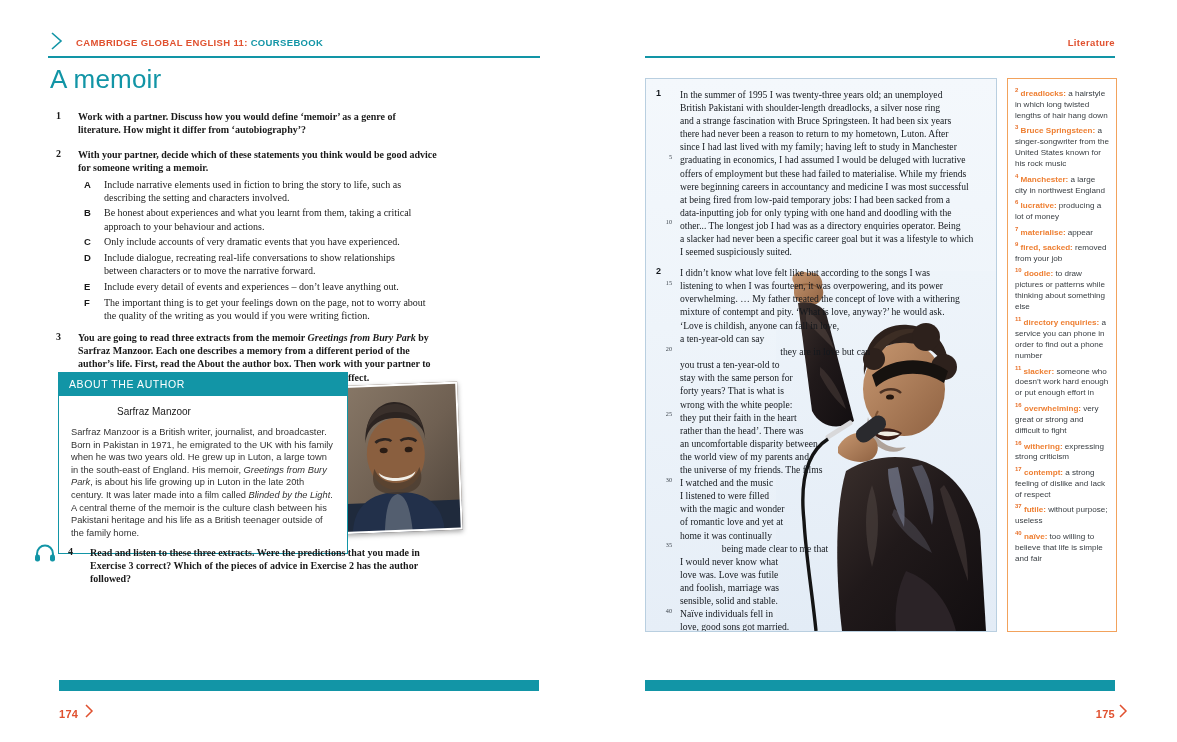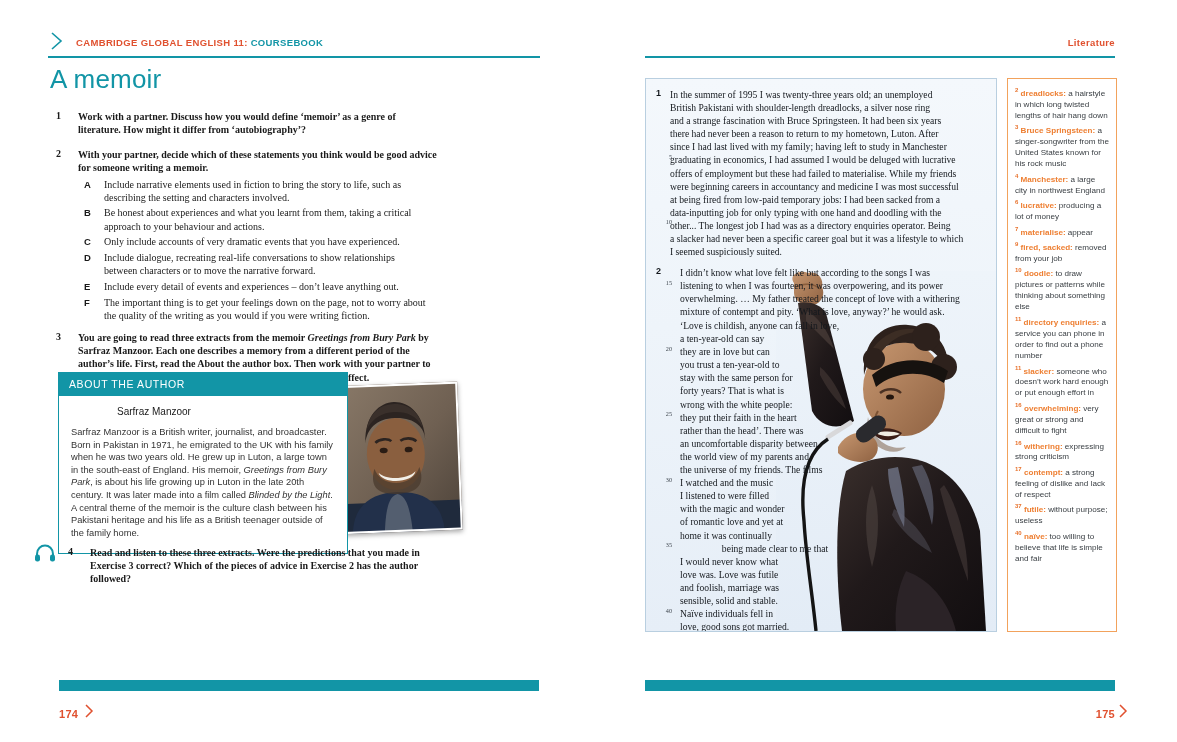--- a/index.html
+++ b/index.html
@@ -442,21 +442,21 @@
         <path d="M122 196 C126 214 130 234 128 256 C118 236 112 214 112 198 Z" fill="#8e99b4" opacity=".55"></path>
         <path d="M146 194 C156 210 160 232 156 254 C150 230 142 210 136 196 Z" fill="#8e99b4" opacity=".4"></path>
         <path d="M96 214 C104 236 104 268 96 296 C88 266 88 236 96 214 Z" fill="#4d4240" opacity=".6"></path>
         <path d="M168 214 C182 236 192 272 192 310 C180 276 170 242 164 218 Z" fill="#4d4240" opacity=".5"></path>
         <path d="M118 238 C132 246 148 262 156 282 C138 272 124 258 116 244 Z" fill="#6b6a77" opacity=".35"></path>
         <path d="M130 300 C152 308 172 328 180 360 L120 360 C118 336 122 316 130 300 Z" fill="#2b2327"></path>
       </svg>
     </div>
 
     <div class="para-num" style="left:10px; top:9px;">1</div>
-    <div class="para" id="p1" style="left:24px; top:9px; width:308px;">
+    <div class="para" id="p1" style="left:34px; top:9px; width:308px;">
         <div style="white-space: nowrap;">In the summer of 1995 I was twenty-three years old; an unemployed</div>
         <div style="white-space: nowrap;">British Pakistani with shoulder-length dreadlocks, a silver nose ring</div>
         <div style="white-space: nowrap;">and a strange fascination with Bruce Springsteen. It had been six years</div>
         <div style="white-space: nowrap;">there had never been a reason to return to my hometown, Luton. After</div>
         <div style="white-space: nowrap;">since I had last lived with my family; having left to study in Manchester</div>
         <div style="white-space: nowrap;">graduating in economics, I had assumed I would be deluged with lucrative</div>
         <div style="white-space: nowrap;">offers of employment but these had failed to materialise. While my friends</div>
         <div style="white-space: nowrap;">were beginning careers in accountancy and medicine I was most successful</div>
         <div style="white-space: nowrap;">at being fired from low-paid temporary jobs: I had been sacked from a</div>
         <div style="white-space: nowrap;">data-inputting job for only typing with one hand and doodling with the</div>
@@ -468,21 +468,21 @@
     <div class="para-num" style="left:10px; top:187px;">2</div>
     <div class="para" id="p2wide" style="left:34px; top:187px; width:308px;">
         <div style="white-space: nowrap;">I didn’t know what love felt like but according to the songs I was</div>
         <div style="white-space: nowrap;">listening to when I was fourteen, it was overpowering, and its power</div>
         <div style="white-space: nowrap;">overwhelming. … My father treated the concept of love with a withering</div>
         <div style="white-space: nowrap;">mixture of contempt and pity. ‘What is love, anyway?’ he would ask.</div>
       </div>
     <div class="para" id="p2narrow" style="left:34px; top:240px; width:190px;">
         <div style="white-space: nowrap;">‘Love is childish, anyone can fall in love,</div>
         <div style="white-space: nowrap;">a ten-year-old can say</div>
-        <div style="white-space: nowrap;">they are in love but can</div>
+        <div style="white-space: nowrap; text-align: right;">they are in love but can</div>
         <div style="white-space: nowrap;">you trust a ten-year-old to</div>
         <div style="white-space: nowrap;">stay with the same person for</div>
         <div style="white-space: nowrap;">forty years? That is what is</div>
         <div style="white-space: nowrap;">wrong with the white people:</div>
         <div style="white-space: nowrap;">they put their faith in the heart</div>
         <div style="white-space: nowrap;">rather than the head’. There was</div>
         <div style="white-space: nowrap;">an uncomfortable disparity between</div>
         <div style="white-space: nowrap;">the world view of my parents and</div>
         <div style="white-space: nowrap;">the universe of my friends. The films</div>
         <div style="white-space: nowrap;">I watched and the music</div>

